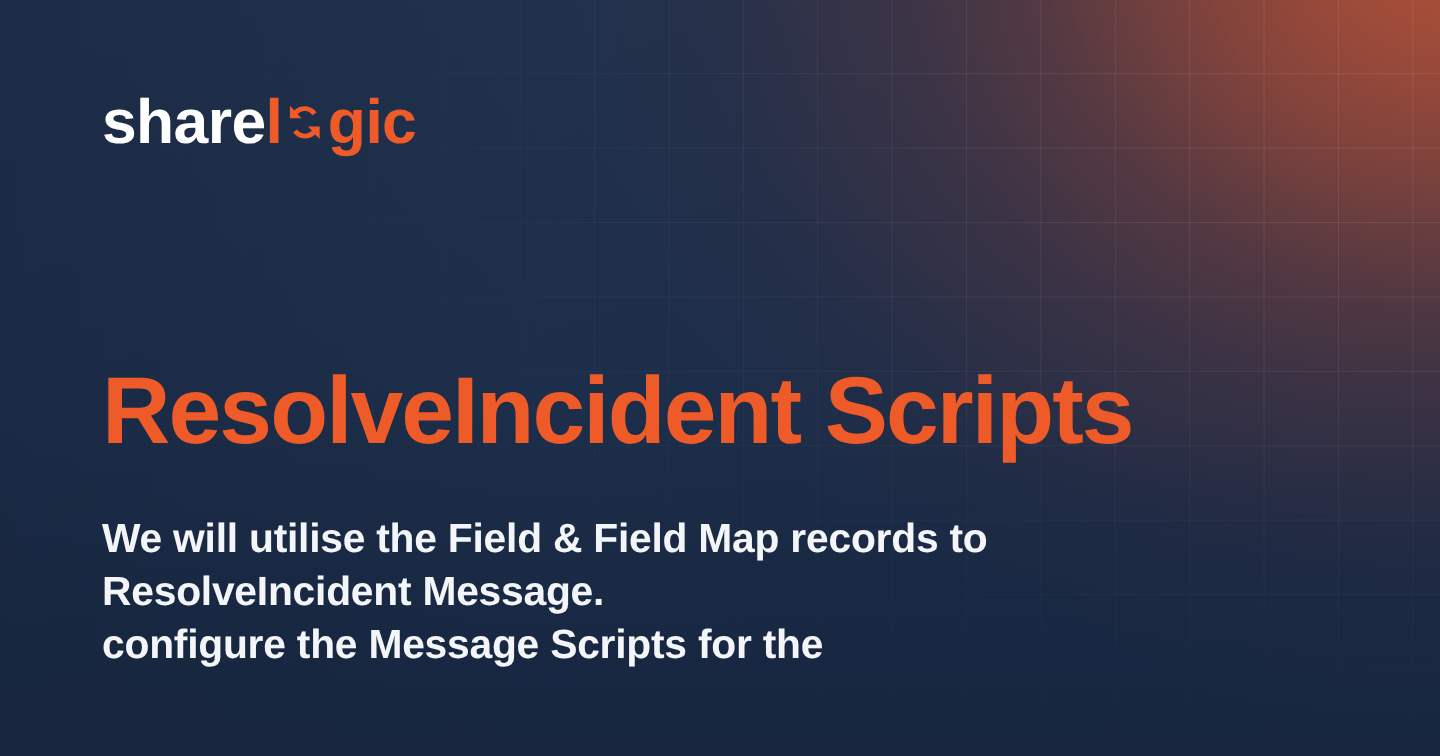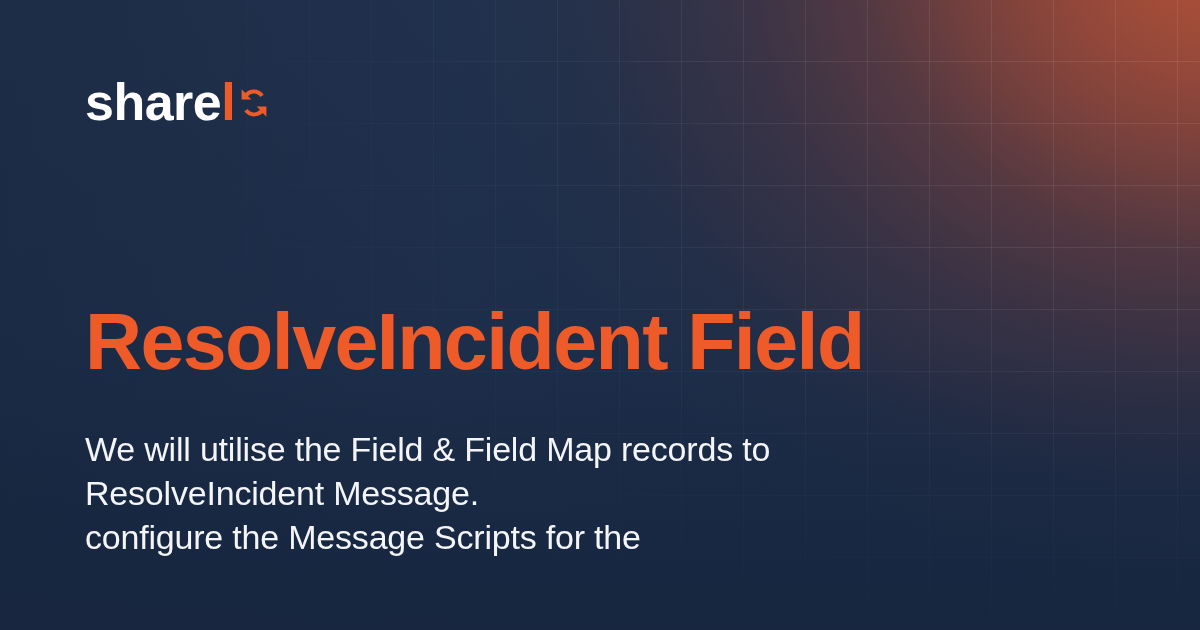--- a/index.html
+++ b/index.html
@@ -129,21 +129,21 @@
   }
 
   
   .subtitle {
     position: absolute;
     left: 85px;
     top: 427px;
     width: 800px;
     color: #f3f5f8;
     font-size: 34px;
-    font-weight: normal;
+    font-weight: bold;
     line-height: 1.30;
     letter-spacing: -0.2px;
   }
   .subtitle .line { display: block; white-space: nowrap; }
 </style>
 </head>
 <body>
 
 <div id="card">
 
@@ -159,23 +159,24 @@
       <span class="logo-share">share</span>
         <span class="logo-l">l</span>
         <span class="logo-o">
           <svg viewBox="0 0 36 36" xmlns="http://www.w3.org/2000/svg" aria-hidden="true">
           <g fill="#ee5b28">
             <path d="M18 4.6c4.0 0 7.6 2.0 9.7 5.1l-3.4 2.3C22.9 9.9 20.6 8.6 18 8.6c-2.3 0-4.4 1.0-5.9 2.6l3.3 3.3H5.6V4.2l3.7 3.7C11.6 5.8 14.6 4.6 18 4.6z"></path>
             <path d="M18 31.4c-4.0 0-7.6-2.0-9.7-5.1l3.4-2.3c1.4 2.1 3.7 3.4 6.3 3.4 2.3 0 4.4-1.0 5.9-2.6l-3.3-3.3h9.8v10.3l-3.7-3.7C24.4 30.2 21.4 31.4 18 31.4z"></path>
           </g>
         </svg>
         </span>
+        <span class="logo-gic">gic</span>
     </div>
 
-    <h1 class="headline">ResolveIncident Field</h1>
+    <h1 class="headline">ResolveIncident Scripts</h1>
 
     <p class="subtitle">
       <span class="line">We will utilise the Field &amp; Field Map records to</span>
       <span class="line">ResolveIncident Message.</span>
       <span class="line">configure the Message Scripts for the</span>
     </p>
 
   </div>
 </div>
 

